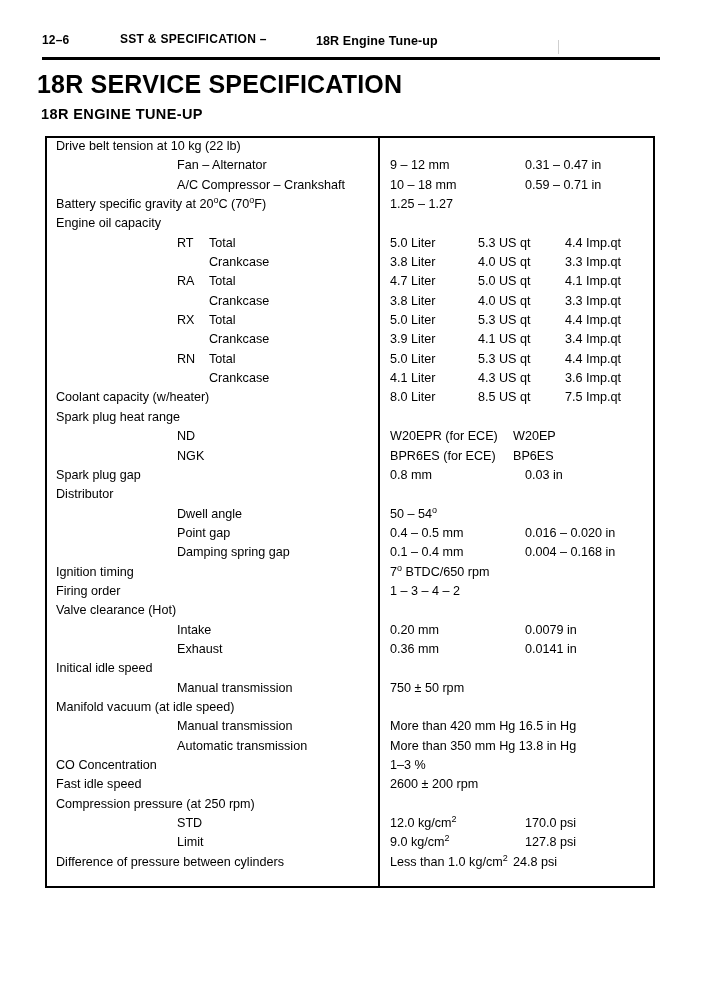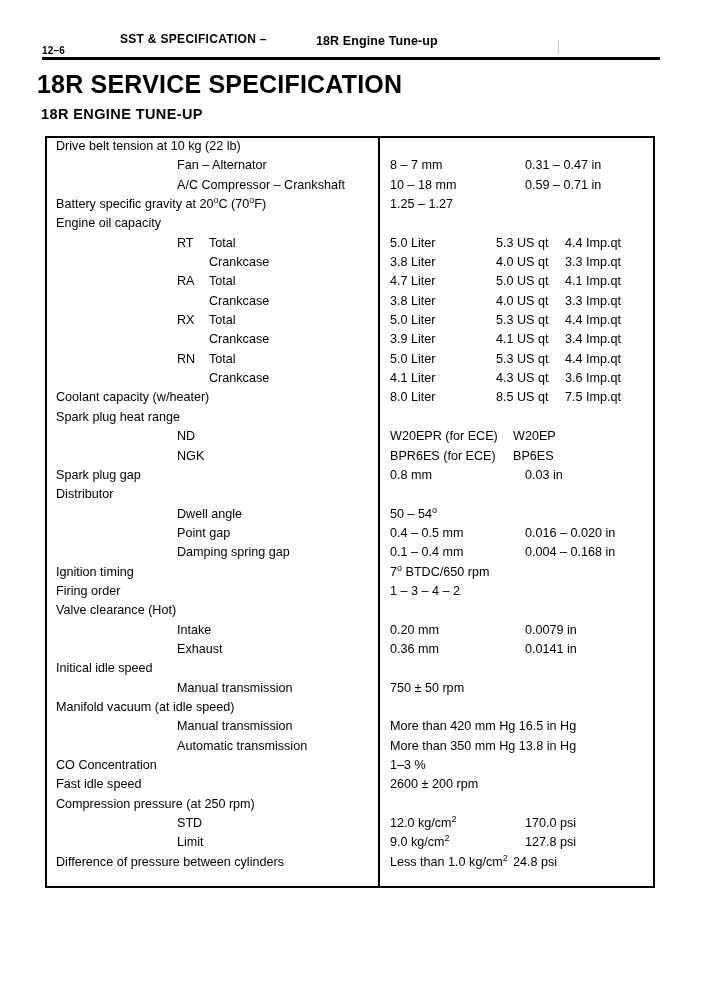--- a/index.html
+++ b/index.html
@@ -20,22 +20,22 @@
   #page-header {
     position: absolute;
     left: 42px;
     top: 33px;
     width: 618px;
     height: 20px;
   }
   #page-header .folio {
     position: absolute;
     left: 0;
-    top: 12px;
-    font-size: 10px;
+    top: 0;
+    font-size: 12px;
     font-weight: bold;
     letter-spacing: 0.2px;
   }
   #page-header .hdr-main {
     position: absolute;
     left: 78px;
     top: -1px;
     font-size: 12px;
     font-weight: bold;
     letter-spacing: 0.3px;
@@ -131,21 +131,21 @@
     line-height: 1;
   }
   .spec-row .v {
     position: absolute;
     top: 2px;
     font-size: 12.6px;
     white-space: nowrap;
     line-height: 1;
   }
   .spec-row .v.c1 { left: 343px; }
-  .spec-row .v.c2 { left: 449px; text-align: right; }
+  .spec-row .v.c2 { left: 431px; text-align: right; }
   .spec-row .v.c3 { left: 518px; }
   .spec-row .v.w2 { left: 478px; }
   .spec-row .v.w3 { left: 466px; }
   sup {
     font-size: 9px;
     vertical-align: super;
     line-height: 0;
   }
 </style>
 </head>
@@ -162,21 +162,21 @@
 <div id="doc-title">18R SERVICE SPECIFICATION</div>
 <div id="section-title">18R  ENGINE  TUNE-UP</div>
 
 <div id="spec-table">
   <div id="spec-rows">
       <div class="spec-row">
         <span class="label lvl0">Drive belt tension at 10 kg (22 lb)</span>
       </div>
       <div class="spec-row">
         <span class="label lvl2">Fan – Alternator</span>
-        <span class="v c1">8 – 7 mm</span>
+        <span class="v c1">9 – 12 mm</span>
         <span class="v w2">0.31 – 0.47 in</span>
       </div>
       <div class="spec-row">
         <span class="label lvl2">A/C Compressor – Crankshaft</span>
         <span class="v c1">10 – 18 mm</span>
         <span class="v w2">0.59 – 0.71 in</span>
       </div>
       <div class="spec-row">
         <span class="label lvl0">Battery specific gravity at 20<sup>o</sup>C (70<sup>o</sup>F)</span>
         <span class="v c1">1.25 – 1.27</span>

